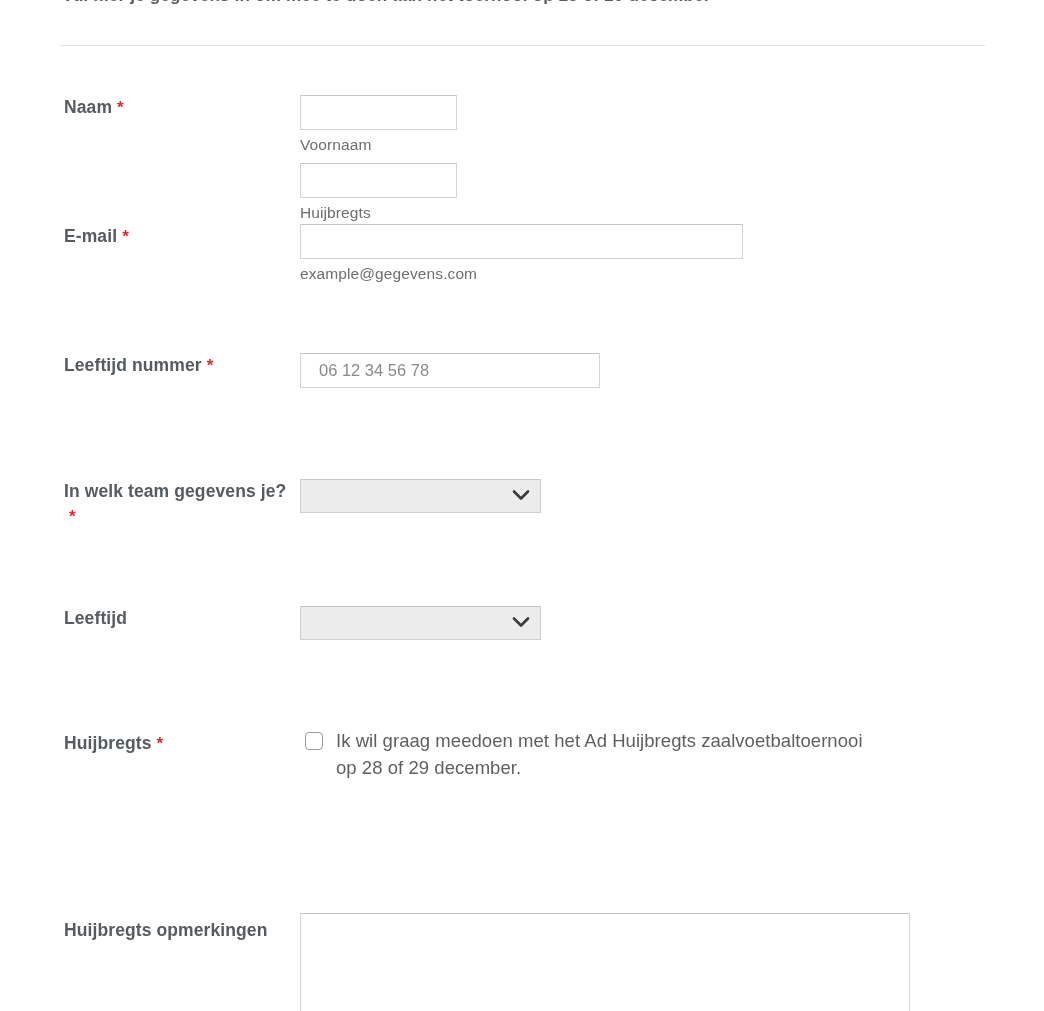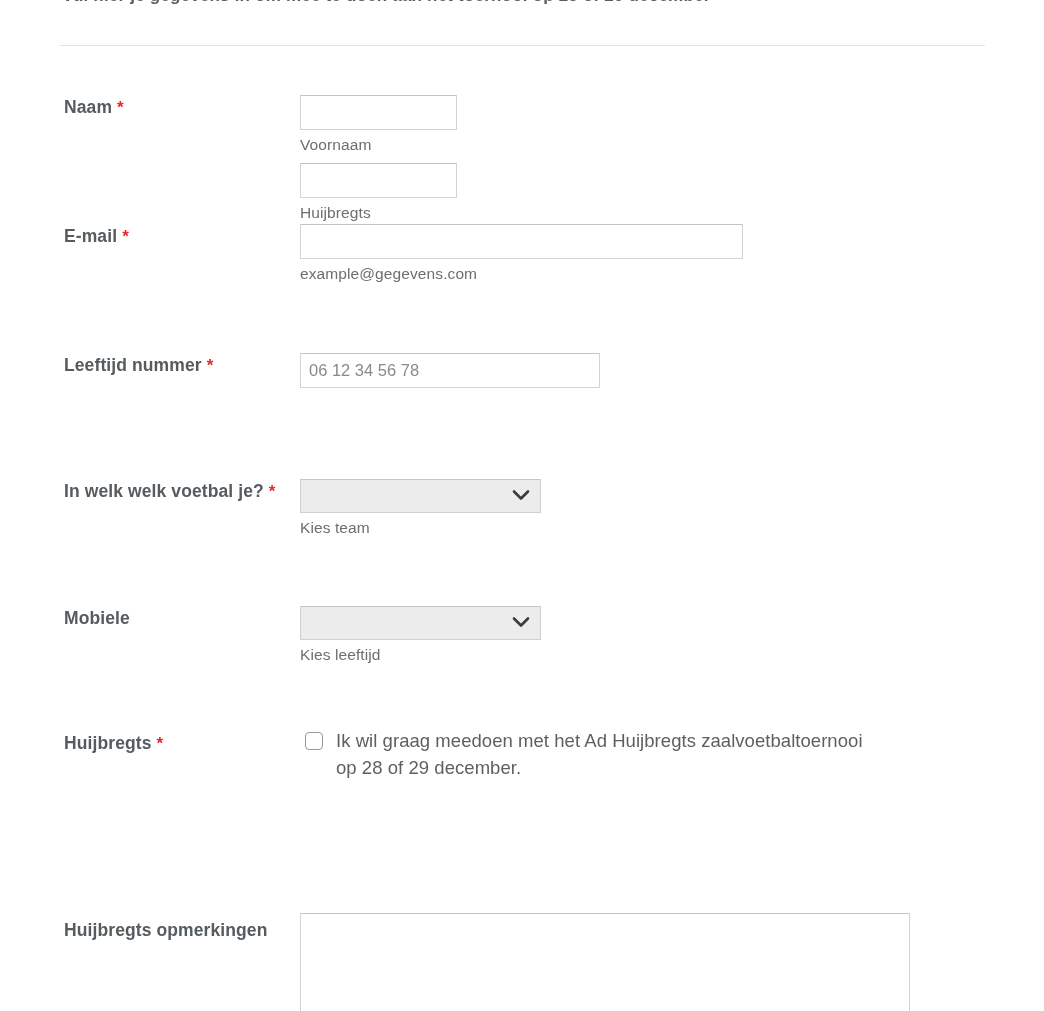--- a/index.html
+++ b/index.html
@@ -80,21 +80,21 @@
   .tinput {
     display: block;
     height: 35px;
     background: #ffffff;
     border: 1px solid #d3d3d3;
     border-top-color: #c4c4c4;
     border-radius: 1px;
     font-family: "Liberation Sans", sans-serif;
     font-size: 16.5px;
     color: #4d4d4d;
-    padding: 0 8px;
+    padding: 0 18px;
     outline: none;
   }
   .tinput::placeholder { color: #8a8a8a; opacity: 1; }
 
   .sublabel {
     color: #6e6e6e;
     font-size: 15.5px;
     line-height: 20px;
     margin-top: 5px;
     letter-spacing: .1px;
@@ -211,53 +211,51 @@
     <div class="label">
       <span>Leeftijd nummer</span><span class="req">*</span>
     </div>
     <div class="field">
       <input class="tinput" style="width: 300px;" type="tel" placeholder="06 12 34 56 78">
     </div>
   </div>
 
   <div class="row" style="top:479px;">
     <div class="label">
-      <span>In welk welk voetbal je?</span><span class="req">*</span>
+      <span>In welk team gegevens je?</span><span class="req">*</span>
     </div>
     <div class="field">
       <div class="select-wrap">
         <select class="sel">
           <option></option>
         </select>
         <span class="chev">
           <svg width="18" height="12" viewBox="0 0 18 12" aria-hidden="true">
             <path d="M2 2.5 L9 9.5 L16 2.5" fill="none" stroke="#3b3b3b" stroke-width="2.6" stroke-linecap="round" stroke-linejoin="round"></path>
           </svg>
         </span>
       </div>
-      <div class="sublabel">Kies team</div>
     </div>
   </div>
 
   <div class="row" style="top:606px;">
     <div class="label">
-      <span>Mobiele</span><span class="req"></span>
+      <span>Leeftijd</span><span class="req"></span>
     </div>
     <div class="field">
       <div class="select-wrap">
         <select class="sel">
           <option></option>
         </select>
         <span class="chev">
           <svg width="18" height="12" viewBox="0 0 18 12" aria-hidden="true">
             <path d="M2 2.5 L9 9.5 L16 2.5" fill="none" stroke="#3b3b3b" stroke-width="2.6" stroke-linecap="round" stroke-linejoin="round"></path>
           </svg>
         </span>
       </div>
-      <div class="sublabel">Kies leeftijd</div>
     </div>
   </div>
 
   <div class="row" style="top:731px;">
     <div class="label">
       <span>Huijbregts</span><span class="req">*</span>
     </div>
     <div class="field" style="left:305px; top:-4px;">
       <div class="cb-list">
         <label class="cb-item">

